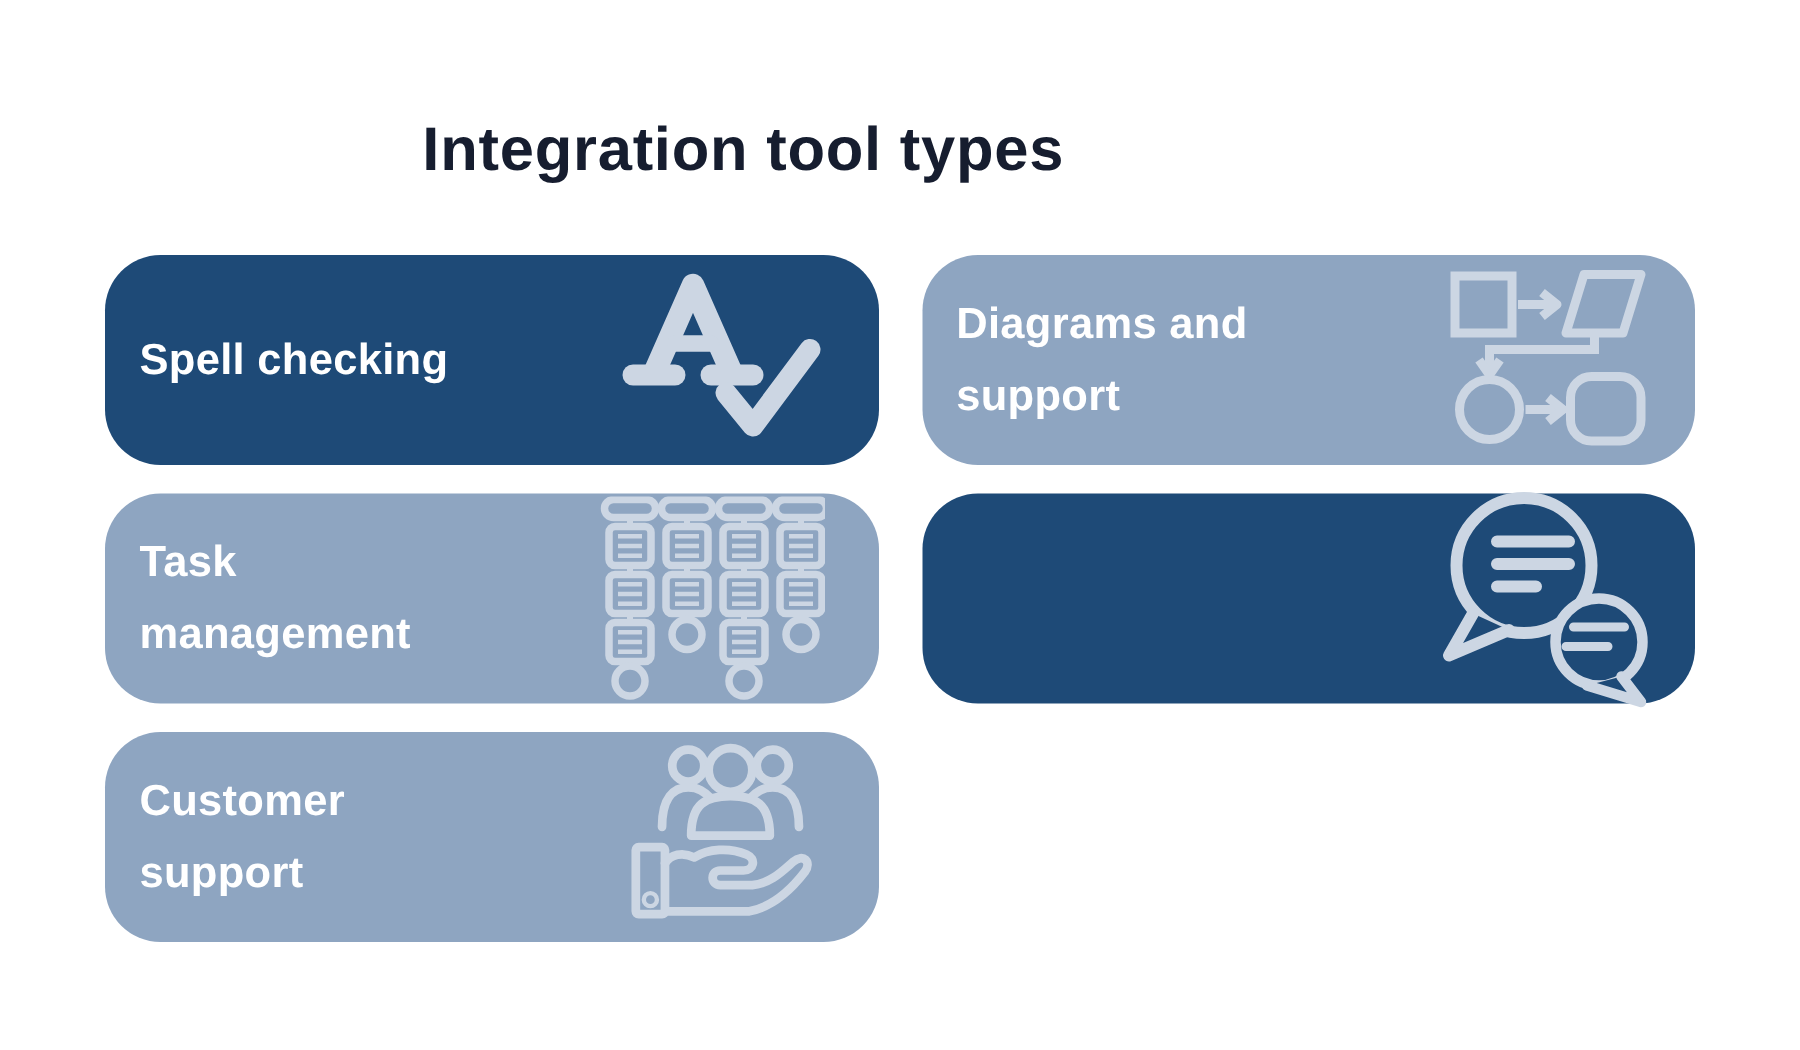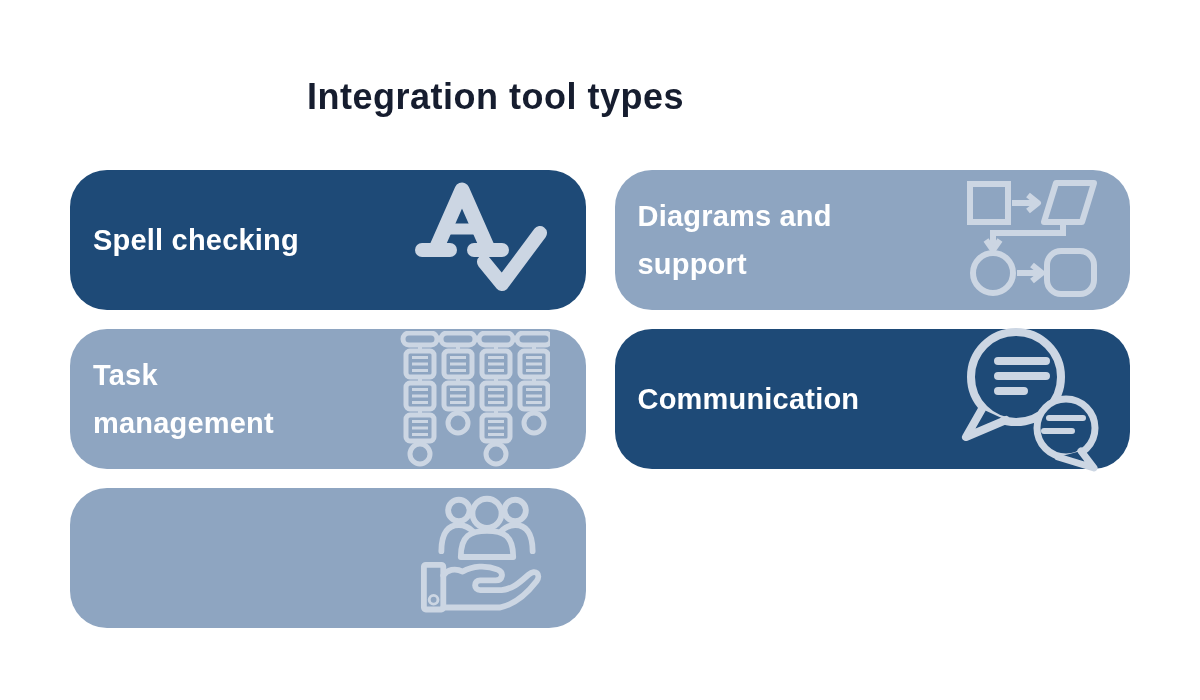--- a/index.html
+++ b/index.html
@@ -17,21 +17,21 @@
     font-family:"Liberation Sans","DejaVu Sans",sans-serif;
     position:relative;
     overflow:hidden;
   }
   .title{
     position:absolute;
     top:76px;
     left:0;
     width:976px;
     text-align:center;
-    font-size:36px;
+    font-size:41px;
     font-weight:bold;
     letter-spacing:.5px;
     color:var(--title-text);
     padding-left:15px;
   }
   .grid{
     position:absolute;
     left:70px;
     top:170px;
     width:1060px;
@@ -152,34 +152,35 @@
         <path class="ic-stroke" d="M128,26.5 H144 M128,33 H144 M128,39.5 H144" stroke-width="3"></path>
         <rect class="ic-fillbg" x="122" y="52" width="28" height="26" rx="4" stroke-width="5"></rect>
         <path class="ic-stroke" d="M128,58.5 H144 M128,65 H144 M128,71.5 H144" stroke-width="3"></path>
         <circle class="ic-fillbg" cx="136" cy="92" r="10" stroke-width="5"></circle>
       </svg>
     </span>
   </div>
 
 
   <div class="card dark">
-    <div class="card-label">Communication</div>
     <span class="icon i-chat">
       <svg width="154" height="148" viewBox="0 0 154 148">
         <circle class="ic-fillbg" cx="62" cy="52" r="45" stroke-width="8"></circle>
         <path class="ic-fillbg" d="M28,84 L12,112 L52,95" stroke-width="8" stroke-linejoin="round" stroke-linecap="round"></path>
         <path class="ic-stroke" d="M44,36 H92 M44,51 H92 M44,66 H70" stroke-width="8" stroke-linecap="round"></path>
         <circle class="ic-fillbg" cx="112" cy="103" r="29" stroke-width="7"></circle>
         <path class="ic-fillbg" d="M127,126 L140,143 L104,132" stroke-width="7" stroke-linejoin="round" stroke-linecap="round"></path>
         <path class="ic-stroke" d="M95,93 H129 M90,106 H118" stroke-width="6" stroke-linecap="round"></path>
       </svg>
     </span>
   </div>
 
   <div class="card light">
+    <div class="card-label">Customer
+support</div>
     <span class="icon i-support">
       <svg width="146" height="134" viewBox="0 0 150 138">
 
         <circle class="ic-stroke" cx="46" cy="20" r="11" stroke-width="6"></circle>
         <circle class="ic-stroke" cx="104" cy="20" r="11" stroke-width="6"></circle>
         <path class="ic-stroke" d="M28,62 C28,42 36,35 46,35 C53,35 57,38 61,42" stroke-width="6" stroke-linecap="round"></path>
         <path class="ic-stroke" d="M122,62 C122,42 114,35 104,35 C97,35 93,38 89,42" stroke-width="6" stroke-linecap="round"></path>
 
         <circle class="ic-fillbg" cx="75" cy="23" r="15" stroke-width="6"></circle>
         <path class="ic-fillbg" d="M48,68 C48,46 58,41 75,41 C92,41 102,46 102,68 Z" stroke-width="6" stroke-linejoin="round"></path>

